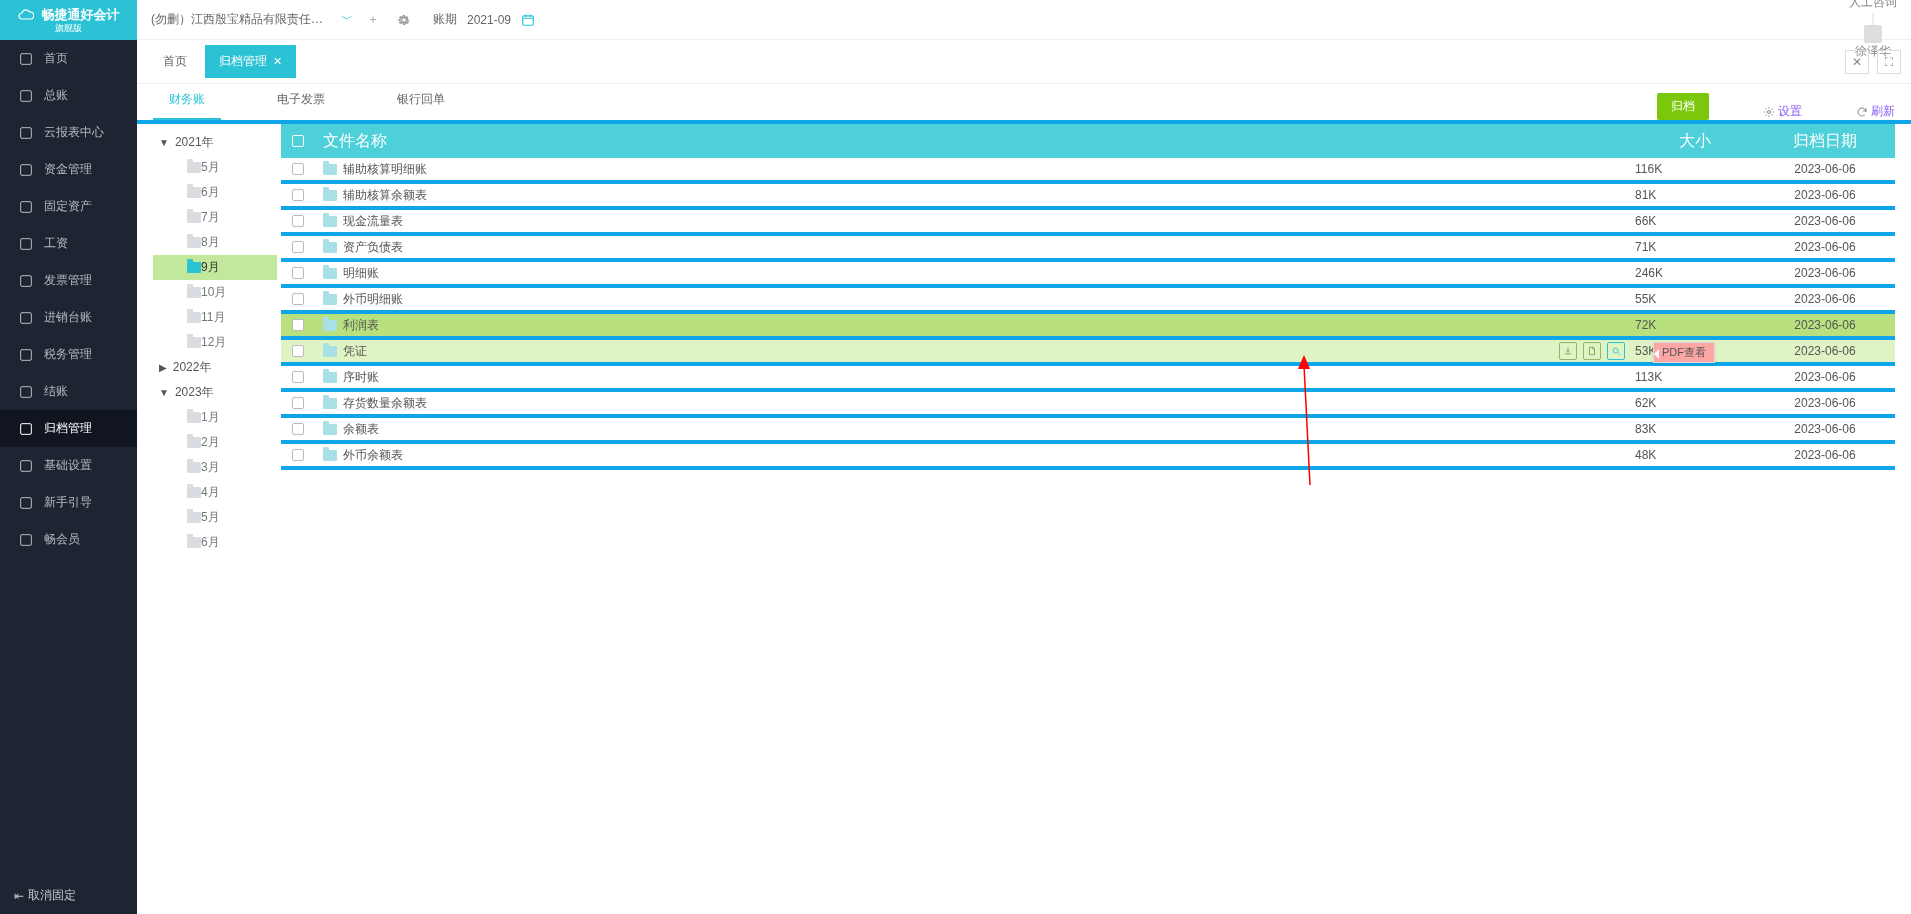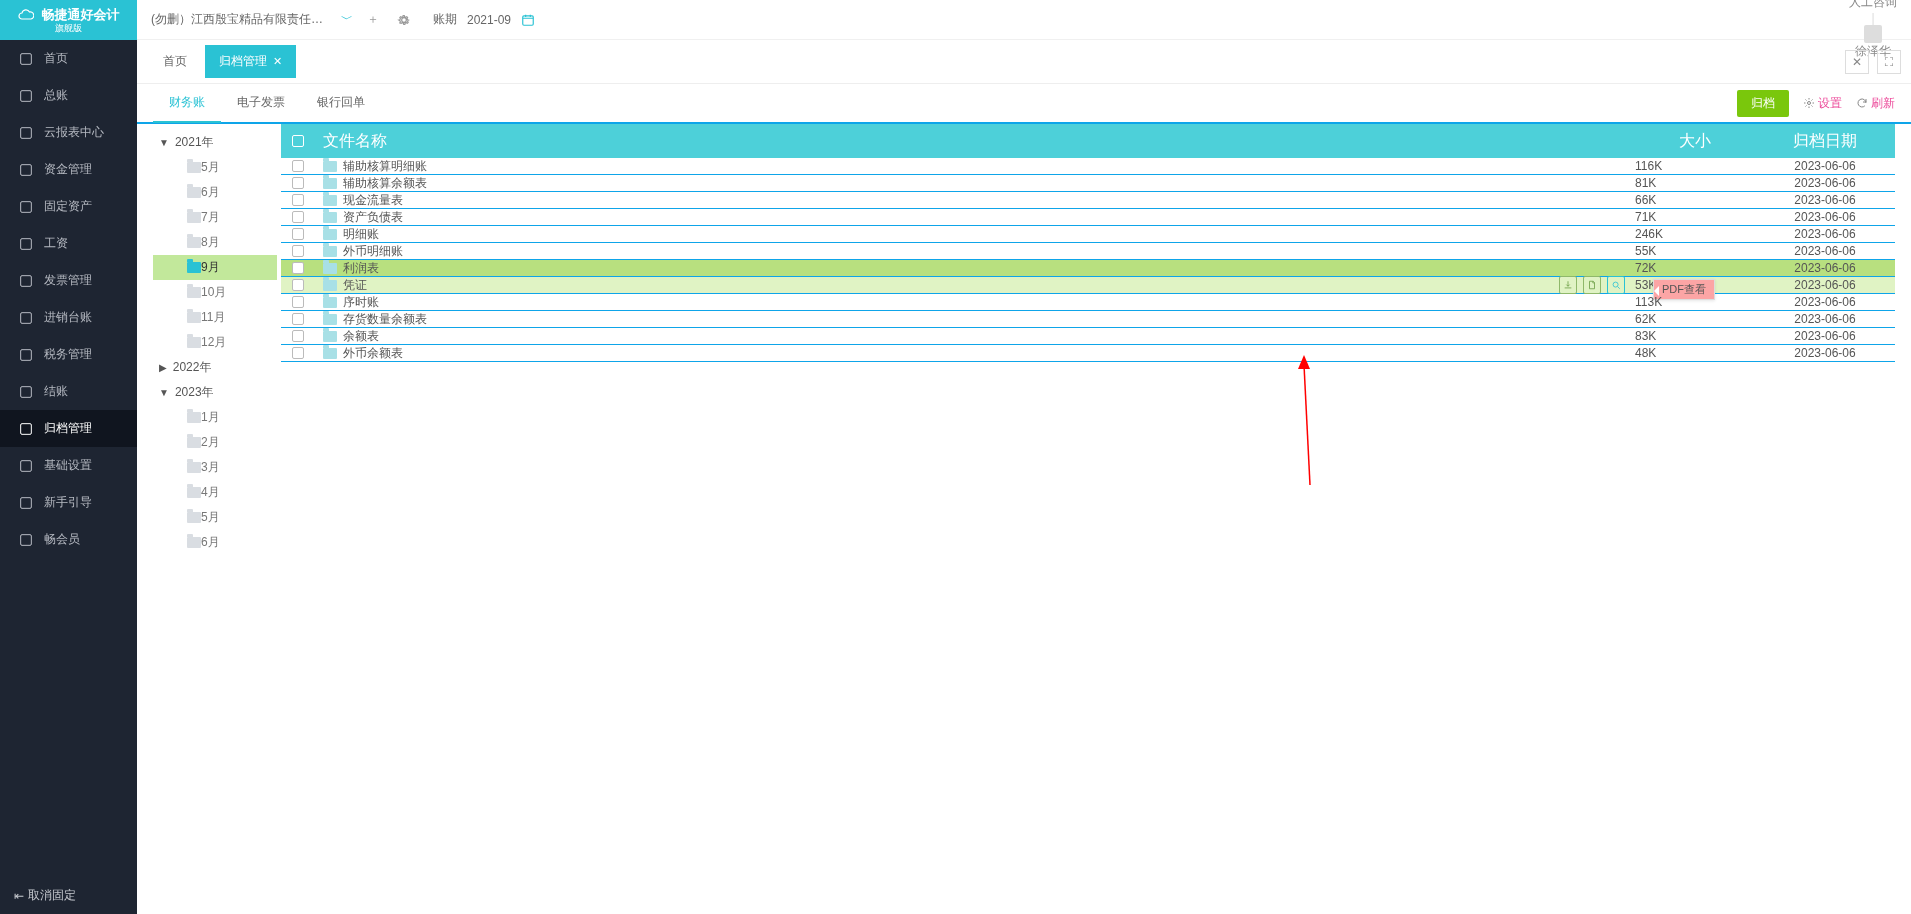--- a/index.html
+++ b/index.html
@@ -38,26 +38,26 @@
 .tab-home { padding: 8px 10px; color: #666; cursor: pointer; }
 .tab-active { background: #2ac2d4; color: #fff; padding: 8px 14px; display: flex; align-items: center; gap: 6px; cursor: pointer; }
 .tab-close { font-size: 11px; }
 .tabbar-right { position: absolute; right: 10px; display: flex; gap: 8px; }
 .box-btn { width: 24px; height: 24px; border: 1px solid #ddd; display: flex; align-items: center; justify-content: center; cursor: pointer; color: #888; }
 
 
 .content { flex: 1; display: flex; flex-direction: column; padding: 0; }
 
 
-.subtab-row { display: flex; align-items: center; padding: 0 16px; border-bottom: 2px solid #0ea5e9; height: 40px; }
+.subtab-row { display: flex; align-items: flex-end; padding: 0 16px; border-bottom: 4px solid #0ea5e9; height: 40px; gap: 40px; }
 .subtab { padding: 10px 16px; color: #666; cursor: pointer; border-bottom: 2px solid transparent; }
 .subtab.active { color: #2ac2d4; border-bottom-color: #2ac2d4; }
 .subtab-spacer { flex: 1; }
 .btn-primary { background: #7ac70c; color: #fff; padding: 5px 14px; border-radius: 2px; cursor: pointer; font-size: 12px; }
-.toolbar-link { color: #ec4899; cursor: pointer; margin-left: 14px; display: flex; align-items: center; gap: 3px; }
+.toolbar-link { color: #8b5cf6; cursor: pointer; margin-left: 14px; display: flex; align-items: center; gap: 3px; }
 
 
 .body-split { flex: 1; display: flex; padding: 0 16px 10px 0; }
 
 
 .tree { width: 140px; padding: 6px 0 0 16px; font-size: 12px; color: #555; }
 .tree-year { padding: 4px 6px; cursor: pointer; display: flex; align-items: center; gap: 6px; }
 .tree-year .caret { font-size: 10px; }
 .tree-month { padding: 4px 6px 4px 34px; cursor: pointer; display: flex; align-items: center; color: #777; }
 .tree-month.selected { background: #c2e89b; color: #333; }
@@ -65,21 +65,21 @@
 .folder-icon.sel { background: #2ac2d4; }
 .folder-icon::before { content: ""; position: absolute; top: -3px; left: 0; width: 6px; height: 3px; background: inherit; border-radius: 1px 1px 0 0; }
 
 
 .table-wrap { flex: 1; margin-left: 4px; }
 .thead { background: #4dd0d9; color: #fff; display: flex; align-items: center; height: 34px; font-size: 16px; }
 .th-check { width: 34px; display: flex; justify-content: center; }
 .th-name { flex: 1; padding-left: 8px; }
 .th-size { width: 120px; text-align: center; }
 .th-date { width: 140px; text-align: center; }
-.trow { display: flex; align-items: center; height: 17px; border-bottom: 1px solid #0ea5e9; font-size: 12px; color: #555; position: relative; }
+.trow { display: flex; align-items: center; height: 26px; border-bottom: 4px solid #0ea5e9; font-size: 12px; color: #555; position: relative; }
 .trow.sel1 { background: #b8e07f; }
 .trow.sel2 { background: #e0f3c4; }
 .td-check { width: 34px; display: flex; justify-content: center; }
 .td-name { flex: 1; padding-left: 8px; display: flex; align-items: center; gap: 6px; }
 .td-size { width: 120px; }
 .td-date { width: 140px; text-align: center; }
 .file-icon { width: 14px; height: 11px; background: #a8e0e6; border-radius: 1px; display: inline-block; position: relative; }
 .file-icon::before { content: ""; position: absolute; top: -3px; left: 0; width: 6px; height: 3px; background: inherit; border-radius: 1px 1px 0 0; }
 .chk { width: 12px; height: 12px; border: 1px solid #bbb; border-radius: 2px; background: #fff; display: inline-block; }
 .chk-head { border-color: #fff; background: transparent; }

